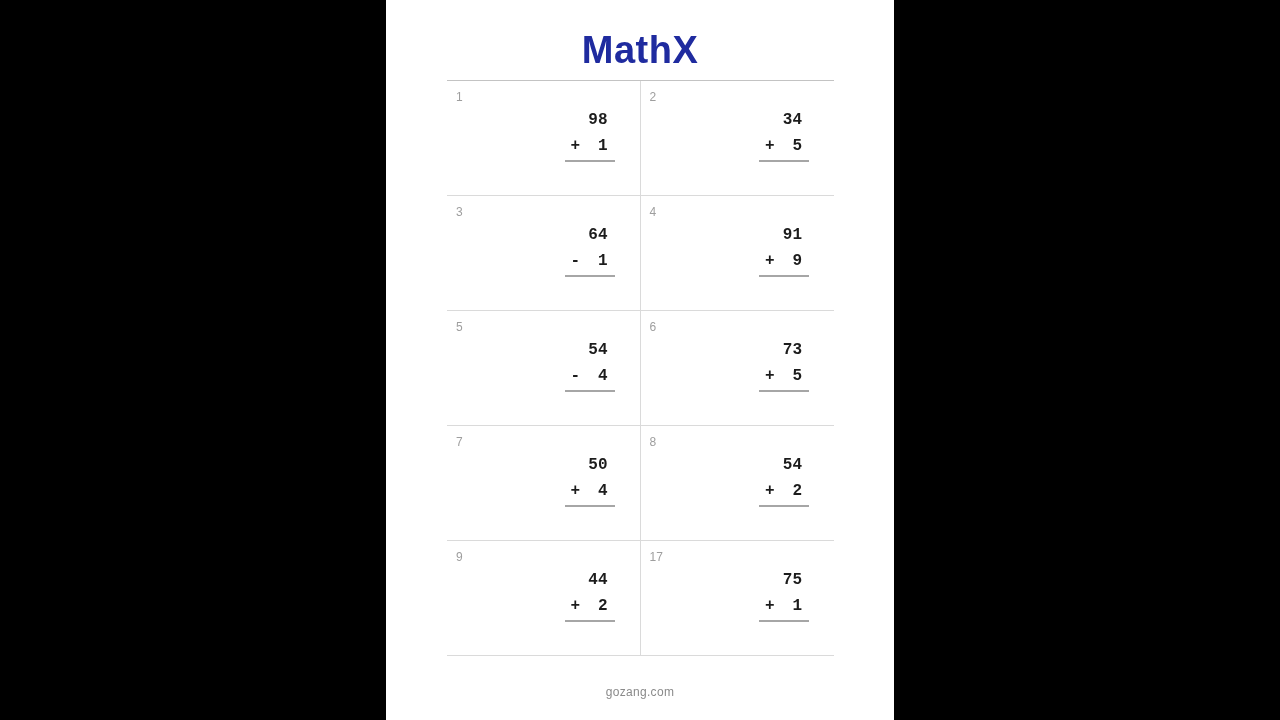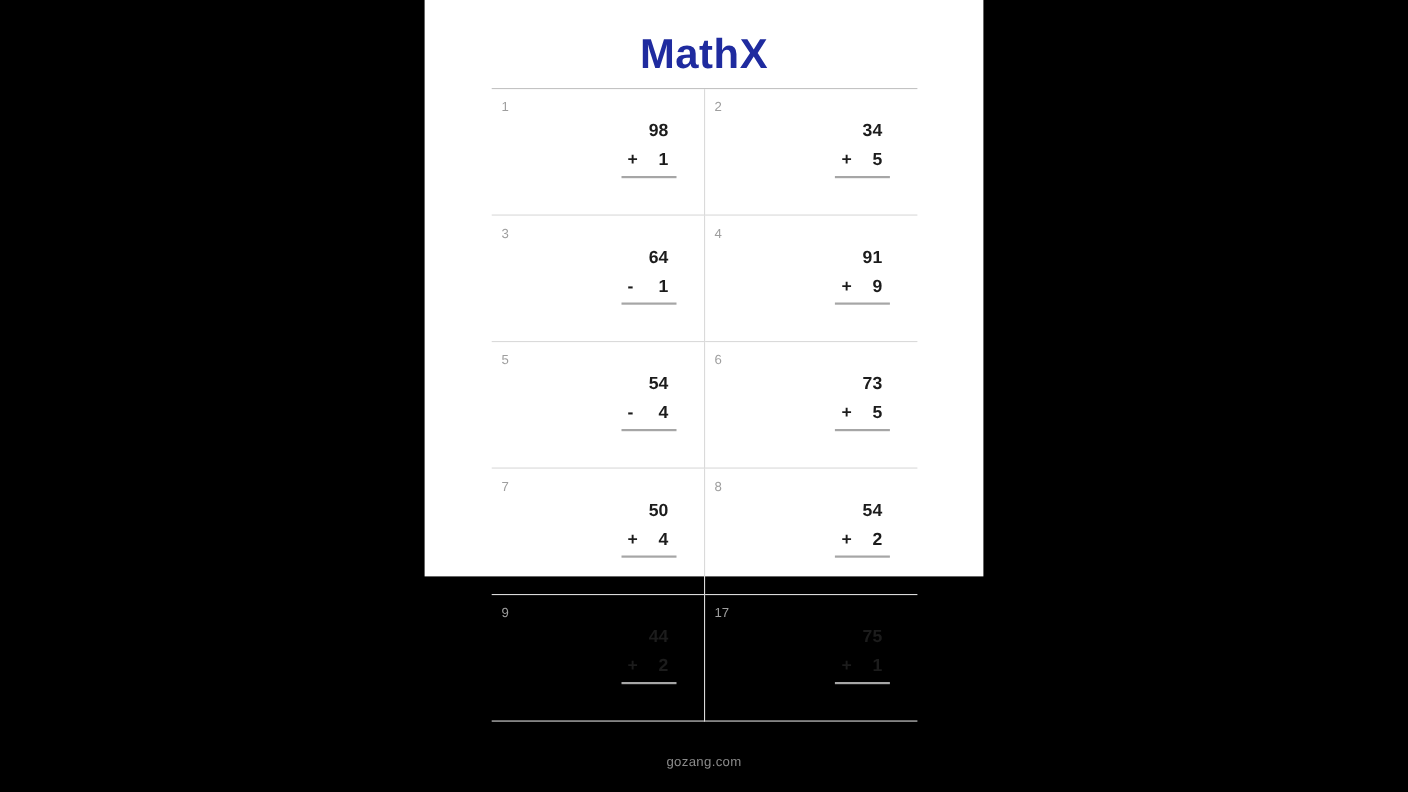--- a/index.html
+++ b/index.html
@@ -7,21 +7,21 @@
     width: 1280px; height: 720px;
     background: #000000;
     font-family: "Liberation Sans", sans-serif;
     overflow: hidden;
   }
   .stage { position: relative; width: 1280px; height: 720px; background: #000; }
 
   .paper {
     position: absolute;
     left: 386px; top: 0;
-    width: 508px; height: 524px;
+    width: 508px; height: 720px;
     background: #ffffff;
   }
 
   .title {
     position: absolute;
     top: 29px; left: 0;
     width: 100%;
     text-align: center;
     font-size: 38px;
     font-weight: bold;
@@ -57,20 +57,21 @@
     width: 50px;
     color: #1c1c1c;
     font-weight: bold;
     font-size: 16px;
   }
   .mrow {
     height: 26px;
     line-height: 26px;
     text-align: right;
     padding-right: 7px;
+    font-family: Liberation Mono, monospace;
   }
   .oprow {
     display: flex;
     justify-content: space-between;
     padding-left: 6px;
   }
   .ansline {
     margin-top: 1px;
     height: 2px;
     background: #a6a6a6;

